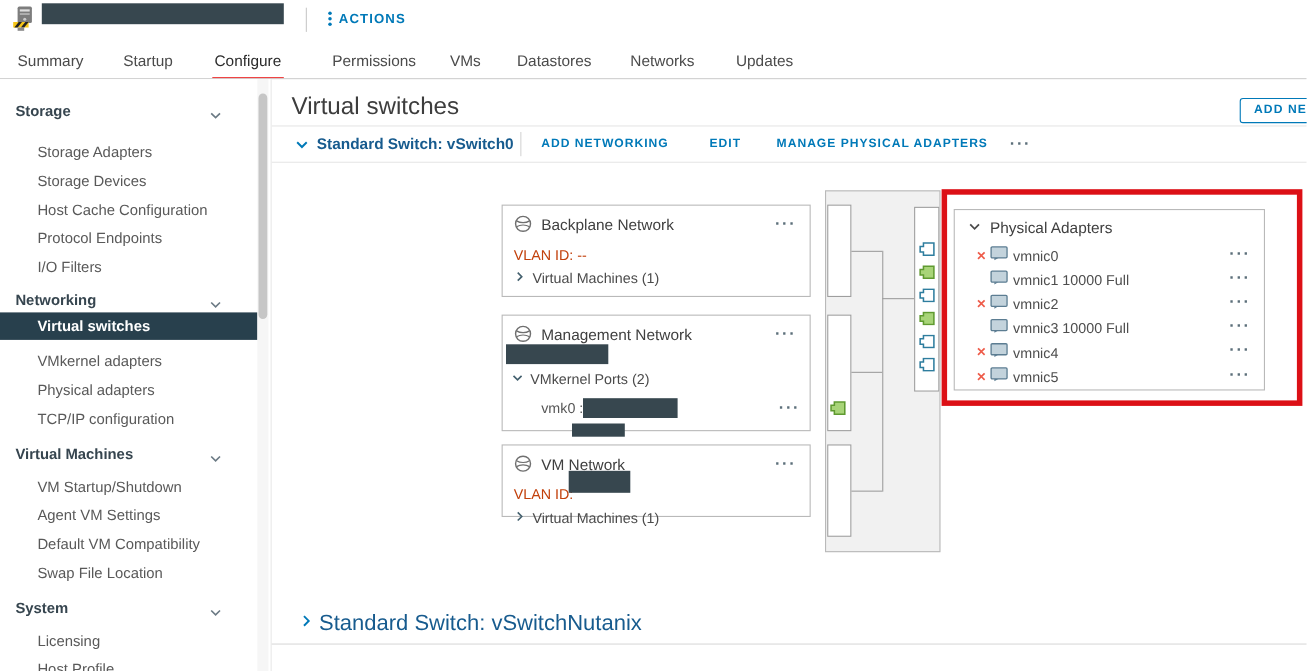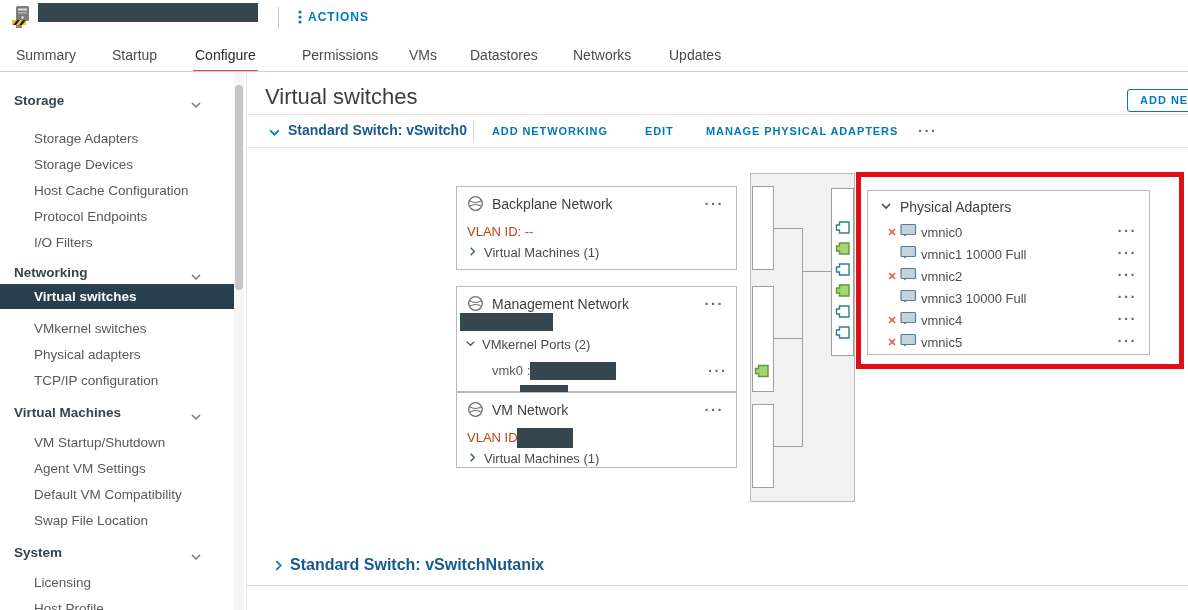--- a/index.html
+++ b/index.html
@@ -65,21 +65,21 @@
   .red-highlight { position:absolute; left:856px; top:172px; width:328px; height:197px; border:5px solid #dc1016; pointer-events:none; }
   .pa-panel { position:absolute; left:867px; top:190px; width:283px; height:165px; background:#fff; border:1px solid #b9b9b9; }
   .pa-header { position:absolute; left:12px; top:8px; display:flex; align-items:center; gap:8px; font-size:14px; color:#3f3f3f; cursor:pointer; }
   .pa-row { position:absolute; left:0; width:283px; height:22px; display:flex; align-items:center; }
   .pa-x { width:16px; margin-left:16px; font-size:11px; font-weight:700; color:#ee5b49; text-align:center; }
   .pa-label { font-size:13px; color:#4e4e4e; margin-left:4px; white-space:nowrap; }
   .pa-more { position:absolute; right:14px; top:5px; }
 
   
   .sw2-chev { position:absolute; left:272px; top:558px; color:#0079b8; }
-  .sw2-name { position:absolute; left:290px; top:556px; font-size:16px; font-weight:700; color:#175b8e; cursor:pointer; }
+  .sw2-name { position:absolute; left:290px; top:556px; font-size:20px; font-weight:400; color:#175b8e; cursor:pointer; }
 
   .mgmt-redact1 { left:460px; top:313px; width:93px; height:18px; }
   .vmk-row-redact { left:530px; top:362px; width:86px; height:18px; }
   .mgmt-redact-bottom { left:520px; top:385px; width:48px; height:12px; }
   .vmnet-redact { left:517px; top:428px; width:56px; height:20px; }
   .vmk-line { position:absolute; left:492px; top:363px; font-size:13px; color:#575757; }
 </style>
 </head>
 <body>
 
@@ -134,21 +134,21 @@
     <div class="side-row sec-item" style="top:132px">Protocol Endpoints</div>
     <div class="side-row sec-item" style="top:158px">I/O Filters</div>
 
     <div class="side-row sec-header" style="top:188px">
       <span>Networking</span>
       <span class="chev"><svg width="12" height="12" viewBox="0 0 12 12">
             <path d="M2 4 L6 8 L10 4" stroke="currentColor" stroke-width="1.5" fill="none"></path>
           </svg></span>
     </div>
     <div class="side-row sec-item selected" style="top:212px">Virtual switches</div>
-    <div class="side-row sec-item" style="top:244px">VMkernel switches</div>
+    <div class="side-row sec-item" style="top:244px">VMkernel adapters</div>
     <div class="side-row sec-item" style="top:270px">Physical adapters</div>
     <div class="side-row sec-item" style="top:296px">TCP/IP configuration</div>
 
     <div class="side-row sec-header" style="top:328px">
       <span>Virtual Machines</span>
       <span class="chev"><svg width="12" height="12" viewBox="0 0 12 12">
             <path d="M2 4 L6 8 L10 4" stroke="currentColor" stroke-width="1.5" fill="none"></path>
           </svg></span>
     </div>
     <div class="side-row sec-item" style="top:358px">VM Startup/Shutdown</div>
@@ -218,21 +218,21 @@
           </svg></span>
       <span>VMkernel Ports (2)</span>
     </div>
   </div>
   <div class="vmk-line">vmk0 : 1</div>
   <div class="more-dots" style="position:absolute; left:708px; top:366px;">···</div>
   <div class="redact mgmt-redact1"></div>
   <div class="redact vmk-row-redact"></div>
   <div class="redact mgmt-redact-bottom"></div>
 
-  <div class="pgbox" style="top:392px; height:76px;">
+  <div class="pgbox" style="top:404px; height:66px;">
     <div class="pg-title">
       <svg width="17" height="17" viewBox="0 0 17 17">
           <circle cx="8.5" cy="8.5" r="6.8" fill="none" stroke="#707070" stroke-width="1.3"></circle>
           <path d="M2.6 5.8 C6 8, 11 8, 14.4 5.8 M2.6 11.2 C6 9, 11 9, 14.4 11.2" fill="none" stroke="#707070" stroke-width="1.1"></path>
         </svg>
       <span>VM Network</span>
     </div>
     <div class="more-dots pg-more">···</div>
     <div class="pg-sub" style="top:37px">VLAN ID:</div>
     <div class="pg-exp" style="top:58px">

